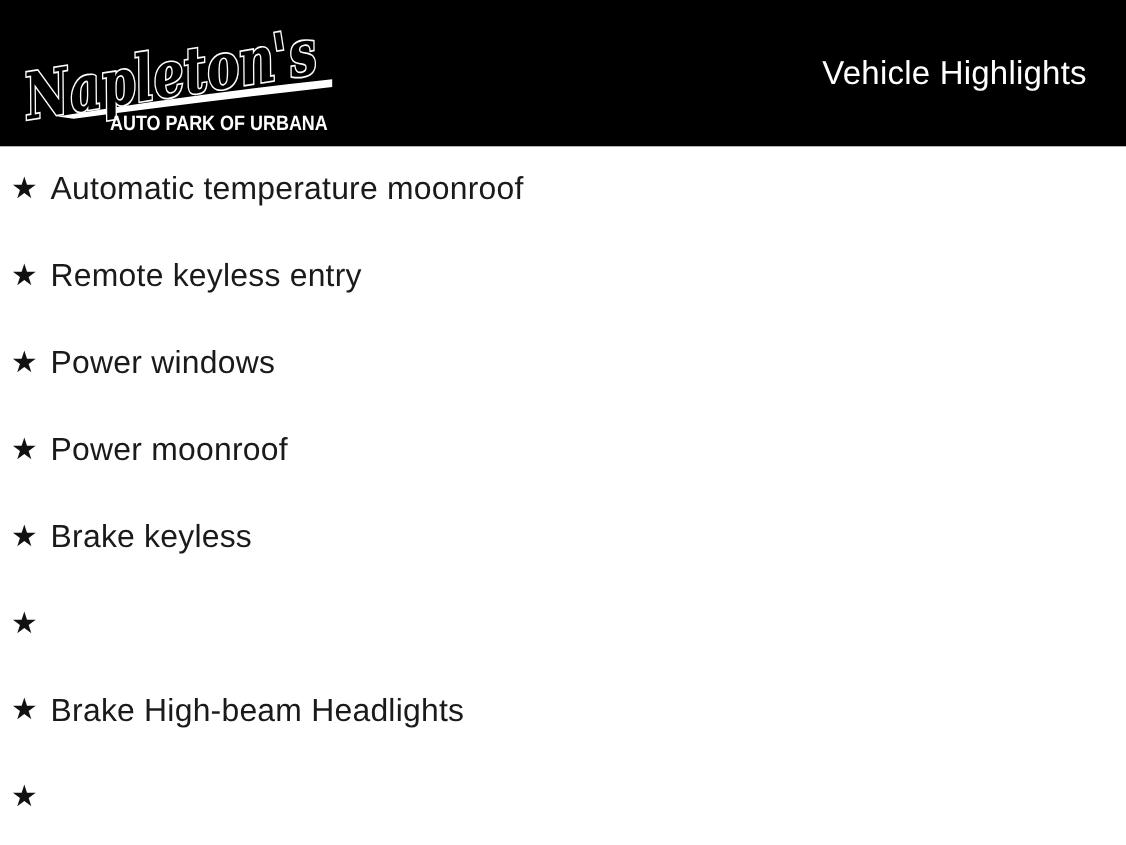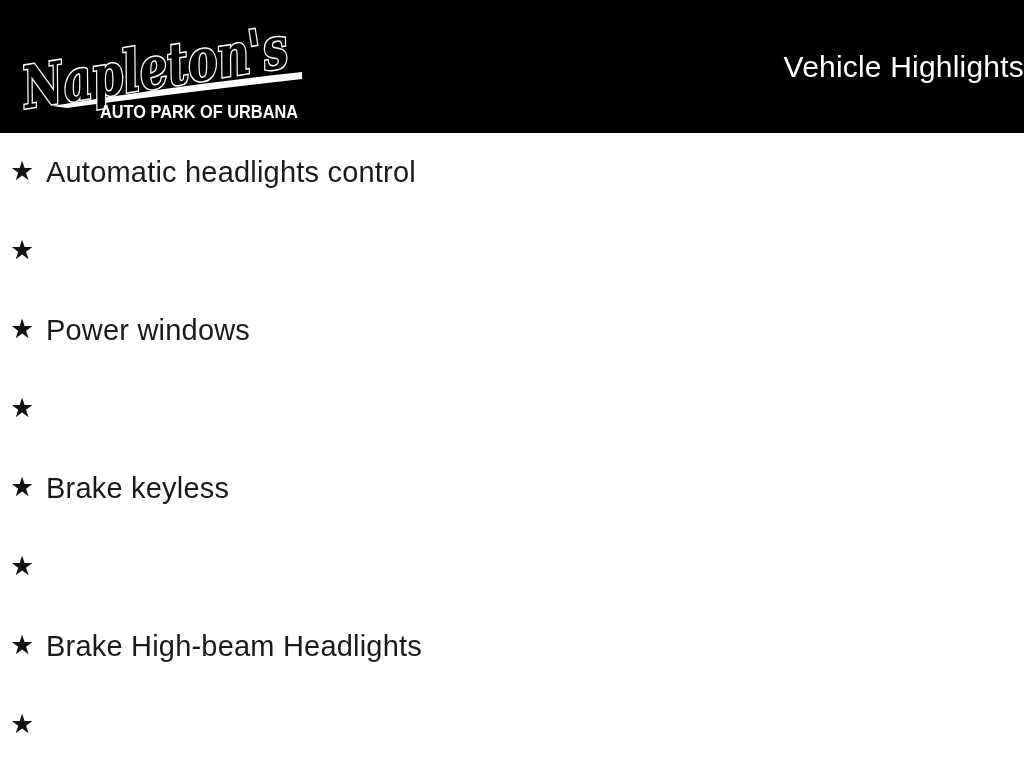--- a/index.html
+++ b/index.html
@@ -36,20 +36,21 @@
   .logo-svg {
     position: absolute;
     left: 12px;
     top: 2px;
   }
   .header-title {
     color: #ffffff;
     font-size: 30px;
     font-weight: 400;
     letter-spacing: 0.2px;
+    padding-right: 36px;
     white-space: nowrap;
   }
   .hl-list {
     position: absolute;
     top: 133px;
     left: 0;
     width: 1024px;
     margin: 0;
     padding: 0;
     list-style: none;
@@ -95,34 +96,36 @@
         <text x="88" y="116" font-family="Liberation Sans, sans-serif" font-weight="bold" font-size="19" textLength="198" lengthAdjust="spacingAndGlyphs" fill="#ffffff">AUTO PARK OF URBANA</text>
       </svg>
     </div>
     <div class="header-title">Vehicle Highlights</div>
   </div>
 
   <ul class="hl-list">
 
       <li class="hl-item">
         <span class="star">★</span>
-        <span class="label">Automatic headlights control</span>
+        <span class="label">Automatic temperature moonroof</span>
       </li>
 
       <li class="hl-item">
         <span class="star">★</span>
+        <span class="label">Remote keyless entry</span>
       </li>
 
       <li class="hl-item">
         <span class="star">★</span>
         <span class="label">Power windows</span>
       </li>
 
       <li class="hl-item">
         <span class="star">★</span>
+        <span class="label">Power moonroof</span>
       </li>
 
       <li class="hl-item">
         <span class="star">★</span>
         <span class="label">Brake keyless</span>
       </li>
 
       <li class="hl-item">
         <span class="star">★</span>
       </li>

